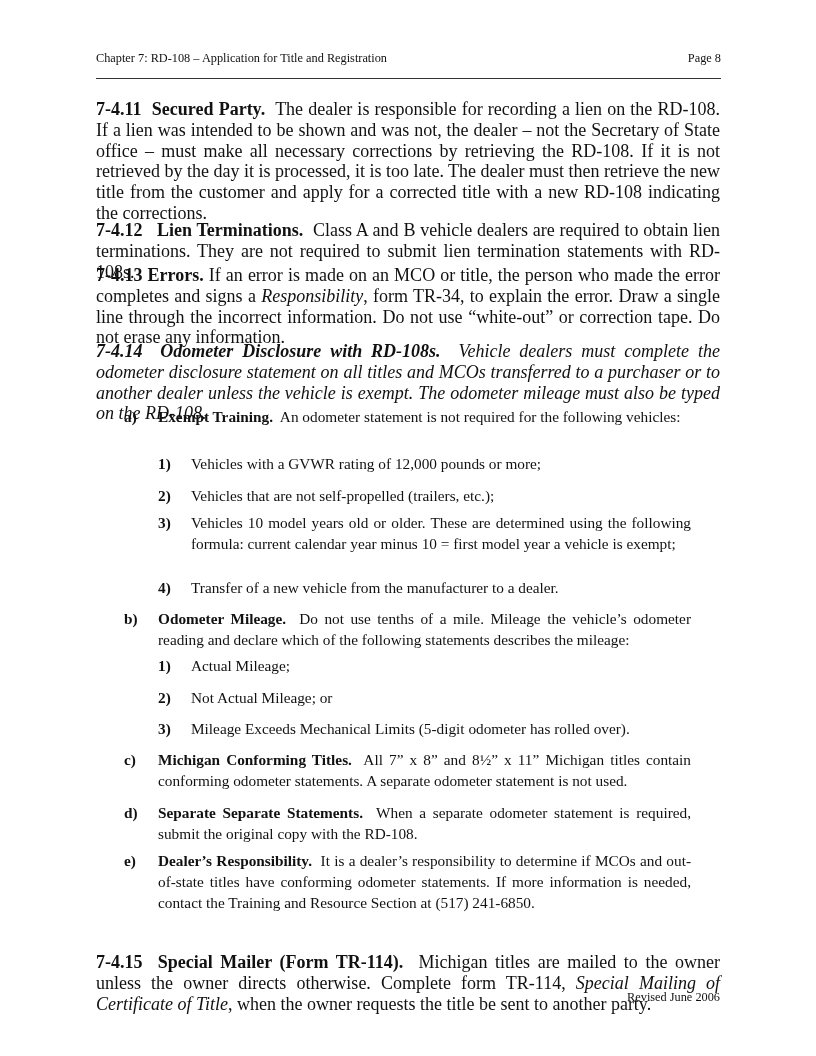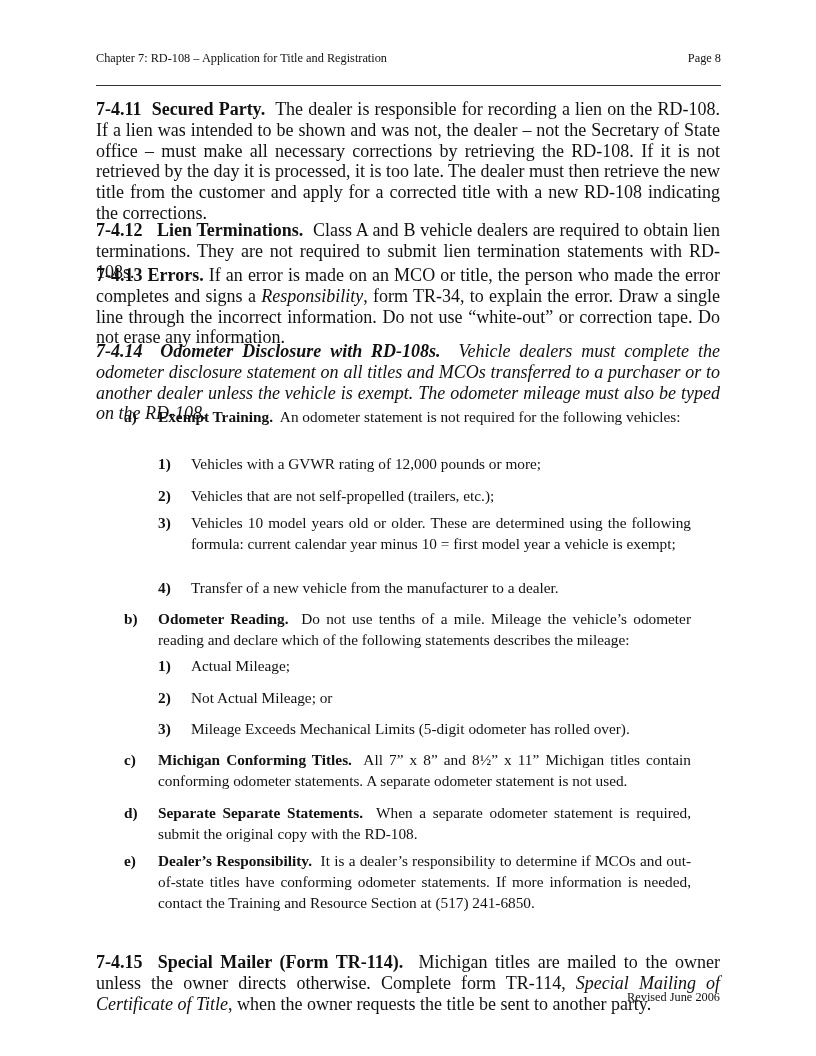--- a/index.html
+++ b/index.html
@@ -1,20 +1,20 @@
 <!DOCTYPE html>
 <html><head>
 <meta charset="utf-8">
 <style>
   html, body { margin: 0; padding: 0; background: #ffffff; }
   body { width: 816px; height: 1056px; position: relative; overflow: hidden;
          font-family: "Liberation Serif", "DejaVu Serif", serif; color: #111; }
   .header { position: absolute; left: 96px; top: 51px; width: 625px;
             font-size: 12.3px; display: flex; justify-content: space-between;
-            border-bottom: 1.2px solid #333; padding-bottom: 19px; }
+            border-bottom: 1.2px solid #333; padding-bottom: 12px; }
   .para { position: absolute; left: 96px; width: 624px; font-size: 18px;
           line-height: 20.8px; text-align: justify; }
   .para b { font-weight: bold; }
   .item { position: absolute; left: 124px; width: 567px; font-size: 15.3px; line-height: 20.8px; }
   .item .lbl { position: absolute; left: 0; top: 0; font-weight: bold; }
   .item .txt { margin-left: 34px; text-align: justify; display: block; }
   .sub { position: absolute; left: 158px; width: 533px; font-size: 15.3px; line-height: 20.8px; }
   .sub .lbl { position: absolute; left: 0; top: 0; font-weight: bold; }
   .sub .txt { margin-left: 33px; text-align: justify; display: block; }
   .footer { position: absolute; right: 96px; top: 990px; font-size: 12.3px; }
@@ -67,21 +67,21 @@
   <span class="lbl">3)</span>
   <span class="txt">Vehicles 10 model years old or older.  These are determined using the following formula:  current calendar year minus 10 = first model year a vehicle is exempt;</span>
 </div>
 <div class="sub" style="top:578px;">
   <span class="lbl">4)</span>
   <span class="txt">Transfer of a new vehicle from the manufacturer to a dealer.</span>
 </div>
 
 <div class="item" style="top:609px;">
   <span class="lbl">b)</span>
-  <span class="txt"><b>Odometer Reading.</b>&nbsp; <span>Do not use tenths of a mile.  Mileage the vehicle’s odometer reading and declare which of the following statements describes the mileage:</span></span>
+  <span class="txt"><b>Odometer Mileage.</b>&nbsp; <span>Do not use tenths of a mile.  Mileage the vehicle’s odometer reading and declare which of the following statements describes the mileage:</span></span>
 </div>
 <div class="sub" style="top:656px;">
   <span class="lbl">1)</span>
   <span class="txt">Actual Mileage;</span>
 </div>
 <div class="sub" style="top:688px;">
   <span class="lbl">2)</span>
   <span class="txt">Not Actual Mileage; or</span>
 </div>
 <div class="sub" style="top:719px;">

